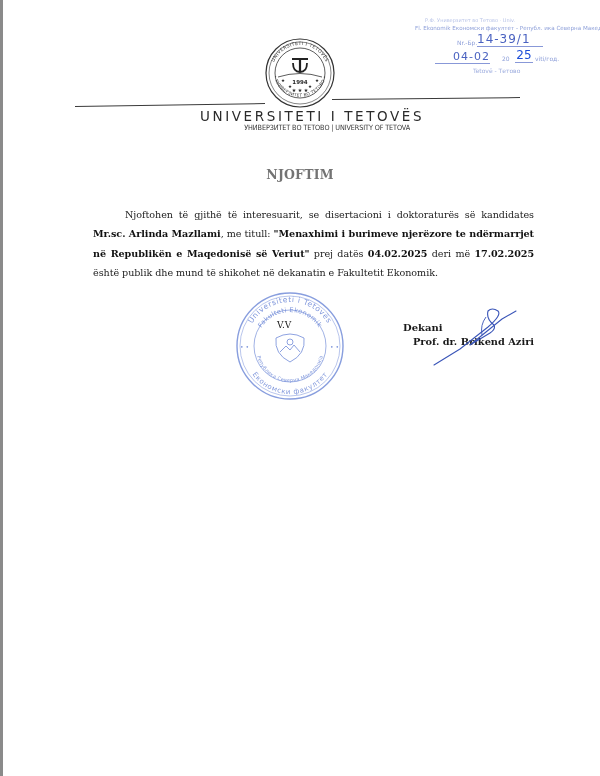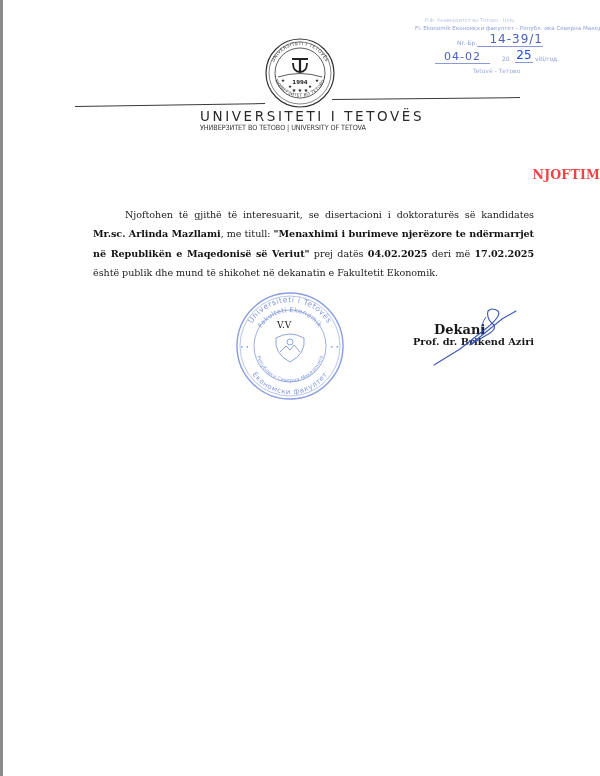--- a/index.html
+++ b/index.html
@@ -12,57 +12,57 @@
     
     .seal { position: absolute; left: 262px; top: 37px; width: 76px; height: 72px; }
     .rule-left { position: absolute; left: 75px; top: 106px; width: 190px; height: 1px; background: #3a3a3a; transform: rotate(-0.9deg); transform-origin: left center; }
     .rule-right { position: absolute; left: 332px; top: 99px; width: 188px; height: 1px; background: #3a3a3a; transform: rotate(-0.6deg); transform-origin: left center; }
     .uni-name {
       position: absolute; left: 200px; top: 107px; width: 210px; text-align: center;
       font-family: "DejaVu Sans", "Liberation Sans", sans-serif; font-size: 13.5px; letter-spacing: 2.6px;
       color: #2a2a2a; font-weight: normal; transform: scaleY(1.1); transform-origin: top center; white-space: nowrap;
     }
     .uni-sub {
-      position: absolute; left: 200px; top: 123px; width: 210px; text-align: left;
+      position: absolute; left: 200px; top: 123px; width: 210px; text-align: right;
       font-family: "DejaVu Sans Condensed", "DejaVu Sans", sans-serif; font-size: 7.2px; color: #333;
       letter-spacing: -0.1px; white-space: nowrap;
     }
 
     
     .receipt { position: absolute; left: 415px; top: 17px; width: 185px; height: 60px; color: #5a74c8; font-family: "DejaVu Sans", sans-serif; }
     .receipt .l1 { position: absolute; left: 10px; top: 0; font-size: 5px; opacity: 0.45; white-space: nowrap; }
     .receipt .l2 { position: absolute; left: 0; top: 8px; font-size: 5.6px; opacity: 0.7; white-space: nowrap; }
     .receipt .nr-label { position: absolute; left: 42px; top: 22px; font-size: 6px; opacity: 0.7; }
-    .receipt .nr-val { position: absolute; left: 62px; top: 15px; font-size: 12px; color: #4a62c0; font-family: "DejaVu Sans", sans-serif; border-bottom: 1px solid #8898d8; width: 66px; text-align: right; letter-spacing: 1px; }
-    .receipt .date-val { position: absolute; left: 20px; top: 33px; font-size: 11px; color: #4a62c0; border-bottom: 1px solid #8898d8; width: 55px; text-align: center; letter-spacing: 1px; }
+    .receipt .nr-val { position: absolute; left: 62px; top: 15px; font-size: 12px; color: #4a62c0; font-family: "DejaVu Sans", sans-serif; border-bottom: 1px solid #8898d8; width: 66px; text-align: left; letter-spacing: 1px; }
+    .receipt .date-val { position: absolute; left: 20px; top: 33px; font-size: 11px; color: #4a62c0; border-bottom: 1px solid #8898d8; width: 55px; text-align: right; letter-spacing: 1px; }
     .receipt .yr-prefix { position: absolute; left: 87px; top: 38px; font-size: 6px; opacity: 0.7; }
     .receipt .yr-val { position: absolute; left: 100px; top: 31px; font-size: 12px; color: #1d4ed8; border-bottom: 1px solid #8898d8; width: 18px; text-align: center; }
     .receipt .yr-suffix { position: absolute; left: 120px; top: 38px; font-size: 6px; opacity: 0.7; }
     .receipt .city { position: absolute; left: 58px; top: 50px; font-size: 6px; opacity: 0.6; white-space: nowrap; }
 
     
     .title {
-      position: absolute; left: 0; top: 167px; width: 600px; text-align: right;
-      font-family: "DejaVu Serif", serif; font-weight: bold; font-size: 12.5px; letter-spacing: 0.2px; color: #ef4444;
+      position: absolute; left: 0; top: 167px; width: 600px; text-align: center;
+      font-family: "DejaVu Serif", serif; font-weight: bold; font-size: 12.5px; letter-spacing: 0.2px; color: #737373;
     }
 
     
     .body-text {
       position: absolute; left: 93px; top: 205px; width: 441px;
       font-family: "DejaVu Serif", serif; font-size: 9.6px; line-height: 19.3px; text-align: justify; color: #222;
       text-indent: 32px; letter-spacing: -0.05px;
     }
     .body-text b { font-weight: bold; color: #111; }
 
     
     .stamp { position: absolute; left: 234px; top: 290px; width: 112px; height: 112px; }
     .initials { position: absolute; left: 277px; top: 320px; font-family: "DejaVu Serif", serif; font-size: 9px; color: #222; text-align: right; }
 
     
-    .dean-label { position: absolute; left: 434px; top: 322px; font-family: "DejaVu Serif", serif; font-weight: bold; font-size: 13px; color: #1a1a1a; }
+    .dean-label { position: absolute; left: 403px; top: 322px; font-family: "DejaVu Serif", serif; font-weight: bold; font-size: 10px; color: #1a1a1a; }
     .dean-name { position: absolute; left: 413px; top: 336px; font-family: "DejaVu Serif", serif; font-weight: bold; font-size: 9.8px; color: #1a1a1a; white-space: nowrap; }
     .signature { position: absolute; left: 430px; top: 305px; width: 90px; height: 65px; }
   </style>
 </head>
 <body>
 
 <div class="left-edge"></div>
 
 <svg class="seal" viewBox="0 0 76 72">
   <circle cx="38" cy="36" r="34" fill="none" stroke="#333" stroke-width="1.2"></circle>

